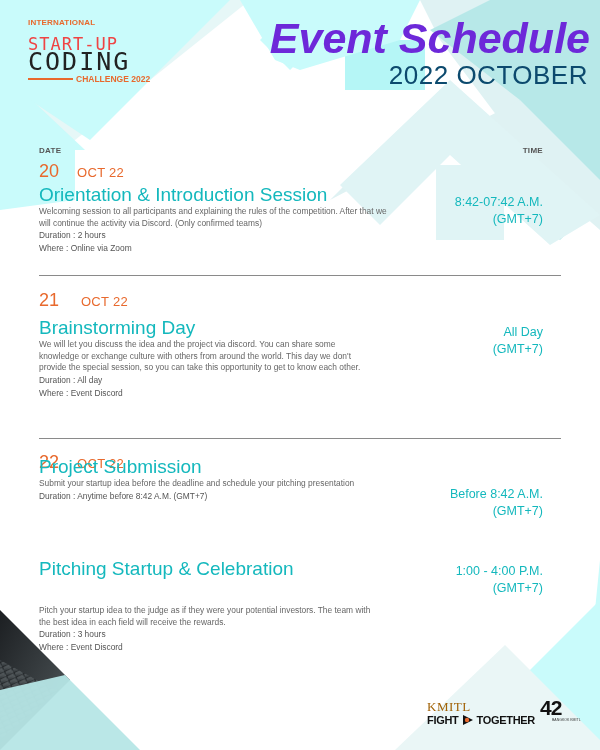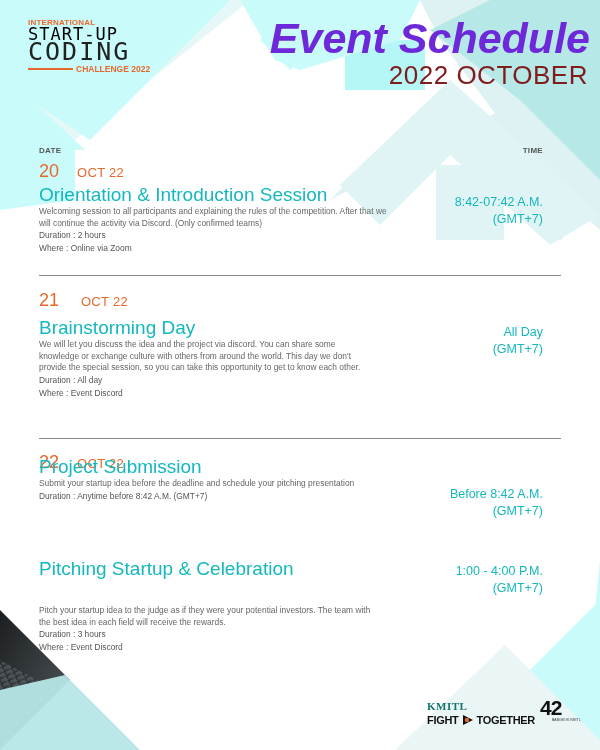--- a/index.html
+++ b/index.html
@@ -7,49 +7,49 @@
     body { position: relative; font-family: "Liberation Sans", "DejaVu Sans", sans-serif; color: #555; }
 
     .bg-layer { position: absolute; inset: 0; z-index: 0; }
     .bg-layer svg { position: absolute; left: 0; top: 0; }
 
     .content { position: absolute; inset: 0; z-index: 1; }
 
     
     .logo { position: absolute; left: 28px; top: 18px; width: 150px; }
     .logo .intl { font-size: 8px; font-weight: bold; color: #e8692d; letter-spacing: 0.2px; }
-    .logo .startup { font-family: "DejaVu Sans Mono", monospace; font-size: 17px; line-height: 14px; color: #000000; letter-spacing: 1px; margin-top: 0; }
+    .logo .startup { font-family: "DejaVu Sans Mono", monospace; font-size: 17px; line-height: 14px; color: #ef4444; letter-spacing: 1px; margin-top: 10px; }
     .logo .coding { font-family: "DejaVu Sans Mono", monospace; font-size: 25px; line-height: 21px; color: #222; letter-spacing: 2px; font-weight: normal; }
     .logo .challenge-row { display: flex; align-items: center; margin-top: 2px; }
     .logo .challenge-line { width: 45px; height: 2px; background: #e8692d; margin-right: 3px; }
     .logo .challenge { font-size: 8.5px; font-weight: bold; color: #e8692d; }
 
     
     .title { position: absolute; right: 10px; top: 14px; font-size: 43px; font-weight: bold; font-style: italic; color: #6d28d9; letter-spacing: 0px; }
-    .subtitle { position: absolute; right: 12px; top: 60px; font-size: 26px; color: #7f1d1d; letter-spacing: 0.5px; }
+    .subtitle { position: absolute; right: 12px; top: 60px; font-size: 26px; color: #0c4a6e; letter-spacing: 0.5px; }
 
     .col-head { position: absolute; top: 146px; font-size: 8px; font-weight: bold; color: #555; letter-spacing: 0.3px; }
     .col-date { left: 39px; }
     .col-time { right: 57px; }
 
     .day { position: absolute; left: 39px; }
     .day-num { font-size: 18px; color: #e8692d; }
     .day-mon { font-size: 13px; color: #e8692d; margin-left: 18px; letter-spacing: 0.3px; }
 
     .event { position: absolute; left: 39px; width: 380px; }
     .event-title { font-size: 19px; color: #14b8bd; line-height: 22px; white-space: nowrap; }
     .event-desc { font-size: 8.4px; color: #666; line-height: 11.5px; }
     .event-meta { font-size: 8.4px; color: #555; line-height: 13px; }
 
     .time { position: absolute; right: 57px; text-align: right; font-size: 12.5px; color: #14b8bd; line-height: 17px; }
 
     .divider { position: absolute; left: 39px; width: 522px; height: 1px; background: #8a8a8a; }
 
     .sponsor { position: absolute; left: 427px; top: 700px; }
-    .kmitl { font-family: "Liberation Serif", serif; font-weight: bold; font-size: 11px; color: #0f766e; letter-spacing: 0.5px; line-height: 13px; }
+    .kmitl { font-family: "Liberation Serif", serif; font-weight: normal; font-size: 13px; color: #a16207; letter-spacing: 0.5px; line-height: 13px; }
     .fight { font-weight: bold; font-size: 11px; color: #111; letter-spacing: -0.3px; line-height: 14px; display: flex; align-items: center; }
     .fight .play { display: inline-block; width: 12px; height: 12px; margin: 0 3px; }
     .logo42 { position: absolute; left: 540px; top: 698px; }
     .logo42 .num { font-size: 21px; font-weight: bold; color: #111; letter-spacing: -1px; line-height: 20px; }
     .logo42 .sub { font-size: 3.5px; color: #333; margin-left: 12px; line-height: 4px; }
   </style>
 </head>
 <body>
 
 <div class="bg-layer">

